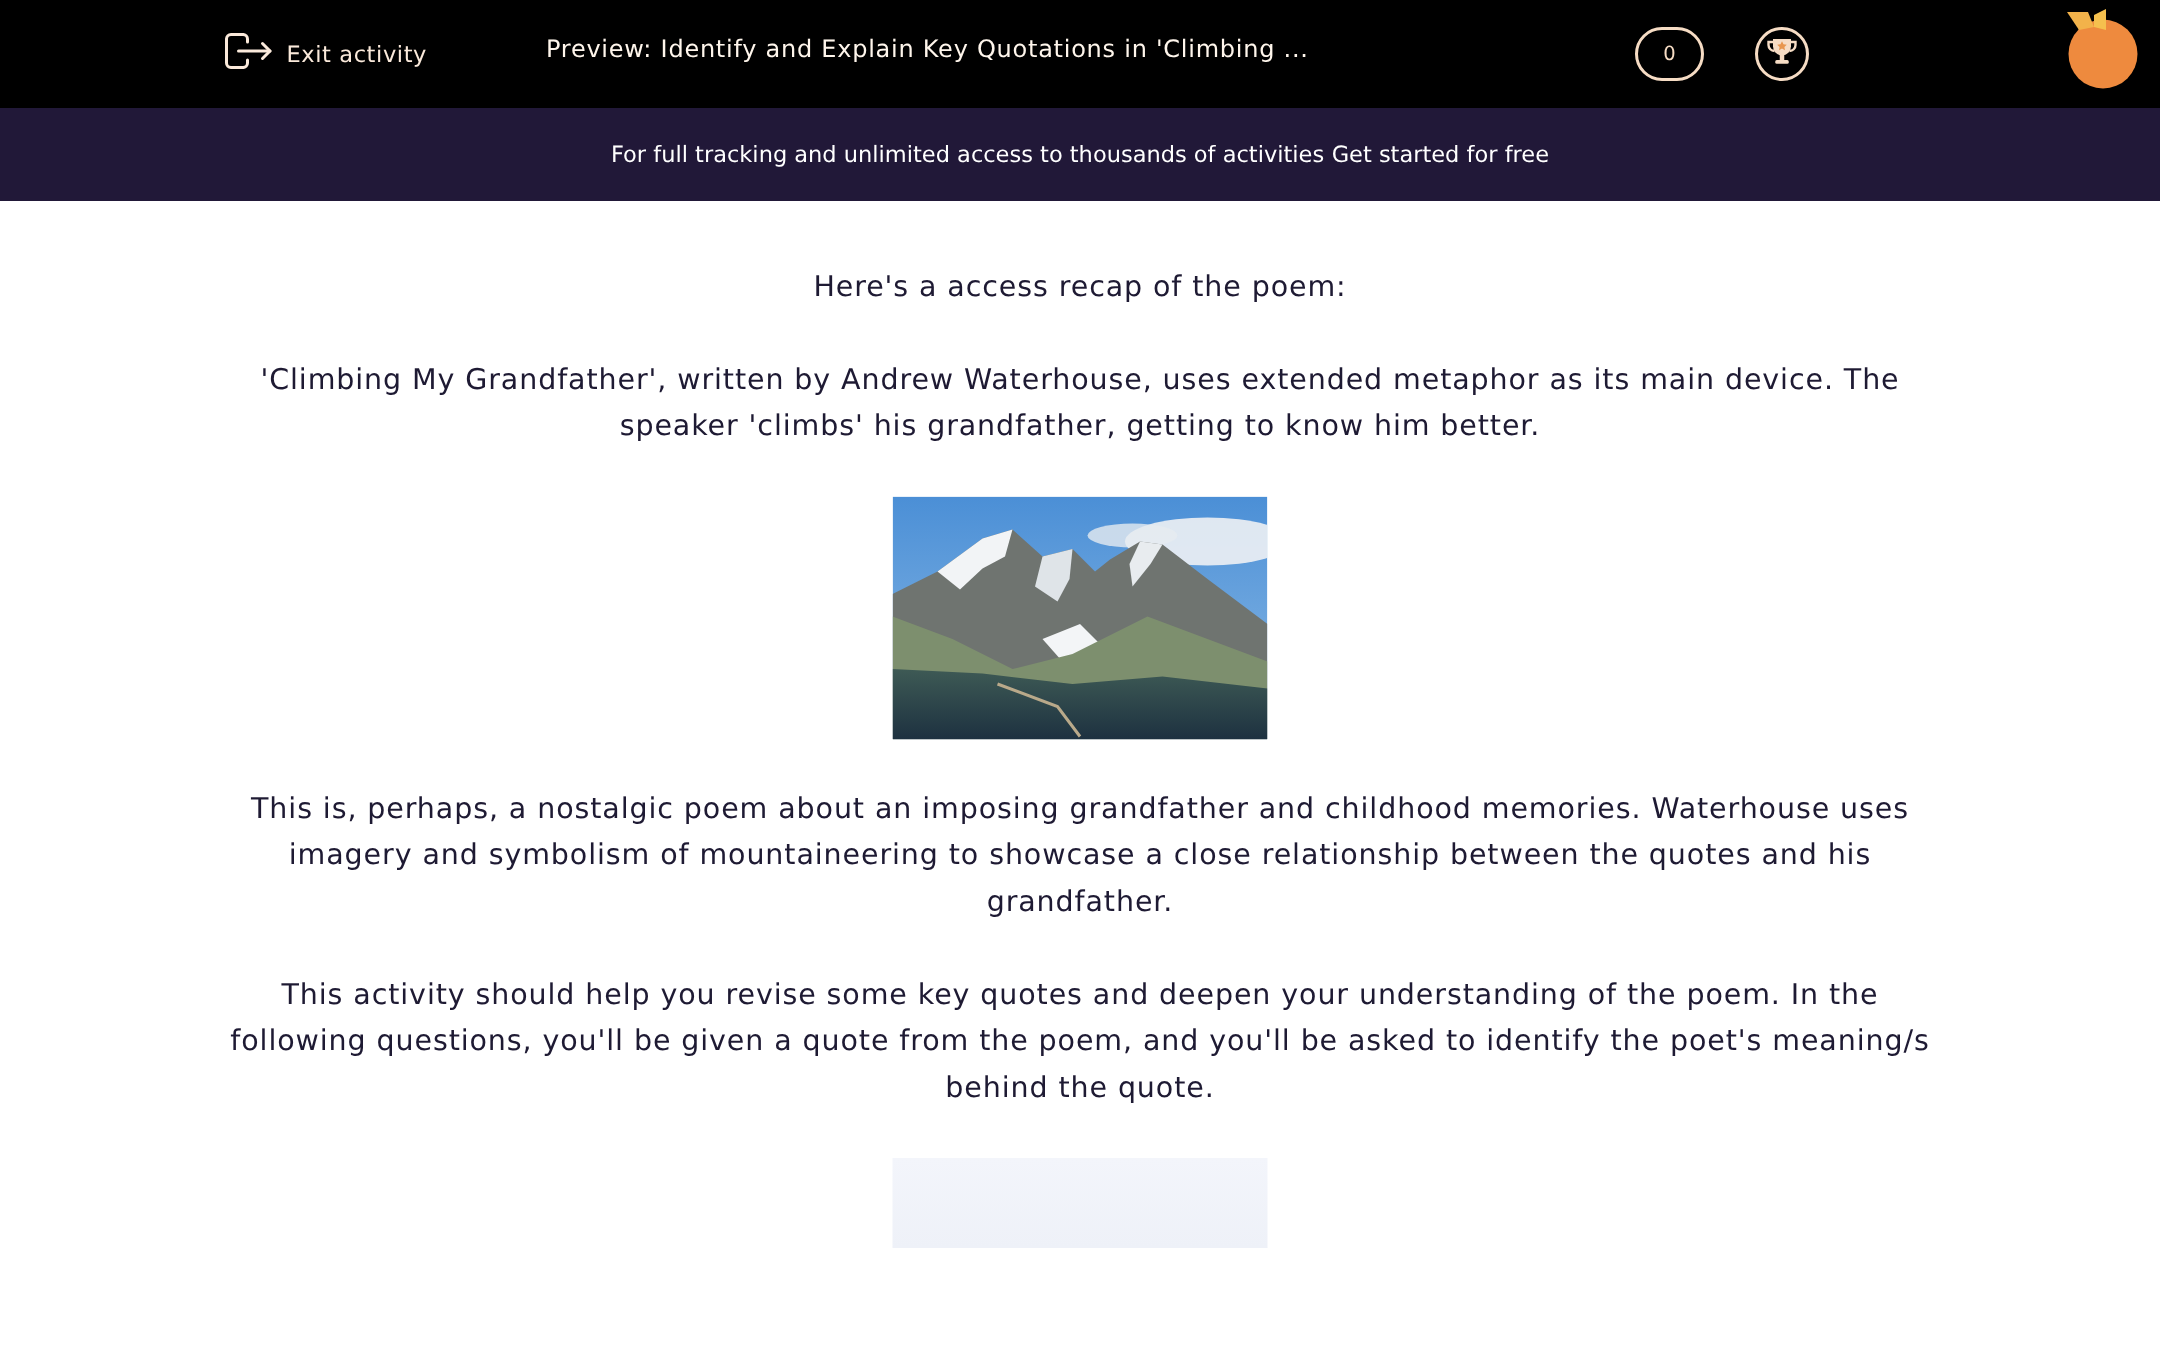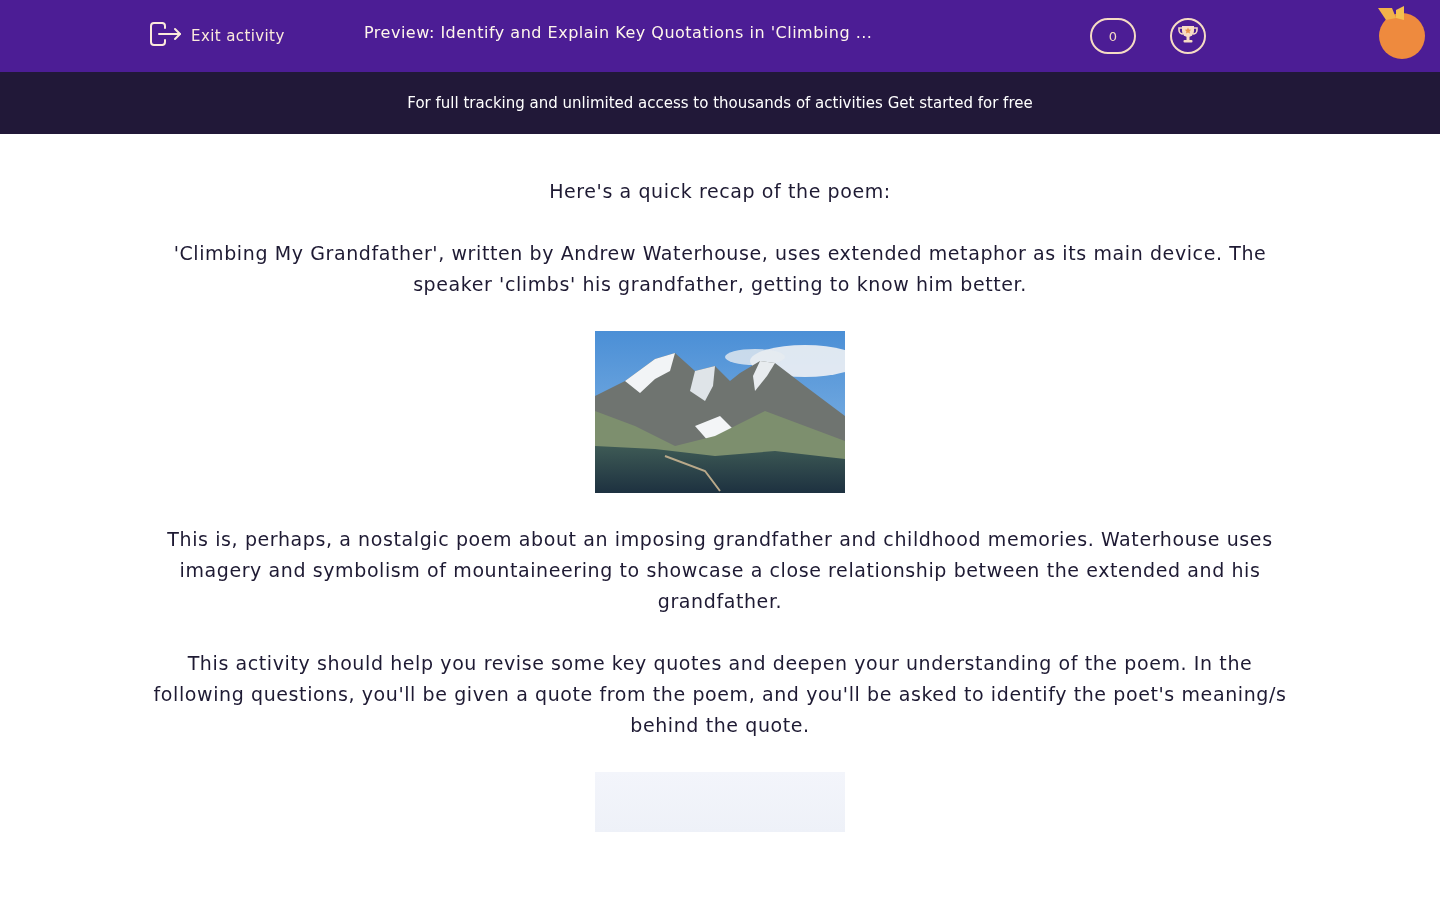--- a/index.html
+++ b/index.html
@@ -1,21 +1,21 @@
 <!DOCTYPE html>
 <html><head>
   <meta charset="utf-8">
   <style>
     * { box-sizing: border-box; margin: 0; padding: 0; }
     html, body { width: 1440px; height: 900px; overflow: hidden; background: #ffffff; }
     body { font-family: "DejaVu Sans", "Liberation Sans", sans-serif; color: #1e1a33; position: relative; }
 
     .topbar {
       position: absolute; left: 0; top: 0; width: 1440px; height: 72px;
-      background: #4c1d95;
+      background: #000000;
     }
     .exit-btn {
       position: absolute; left: 149px; top: 20px; height: 32px;
       display: flex; align-items: center; cursor: pointer;
       color: #fbeadb;
     }
     .exit-btn svg { width: 34px; height: 30px; }
     .exit-label { margin-left: 8px; font-size: 15px; letter-spacing: 0.4px; color: #fbeadb; }
     .title {
       position: absolute; left: 364px; top: 23px; width: 620px;
@@ -109,21 +109,21 @@
     </svg>
   </div>
 </div>
 
 <div class="banner">
   <span>For full tracking and unlimited access to thousands of activities</span>
   <span class="cta">Get started for free</span>
 </div>
 
 <div class="content">
-  <p>Here's a quick recap of the poem:</p>
+  <p>Here's a access recap of the poem:</p>
   <p>
     <span>'Climbing My Grandfather', written by Andrew Waterhouse, uses</span>
     <b>extended metaphor</b>
     <span>as its main device. The speaker 'climbs' his grandfather, getting to know him better.</span>
   </p>
 
   <div class="mountain">
     <svg viewBox="0 0 250 162" preserveAspectRatio="none">
       <defs>
         <linearGradient id="sky" x1="0" y1="0" x2="0" y2="1">
@@ -142,17 +142,17 @@
       <path d="M30 50 L60 28 L80 22 L75 40 L60 48 L45 62 Z" fill="#f2f4f6"></path>
       <path d="M100 40 L120 35 L118 55 L110 70 L95 60 Z" fill="#dfe4e8"></path>
       <path d="M165 30 L180 32 L172 45 L160 60 L158 45 Z" fill="#e8ecef"></path>
       <path d="M100 95 L125 85 L140 100 L115 112 Z" fill="#f3f5f7"></path>
       <path d="M0 80 L40 95 L80 115 L120 105 L170 80 L250 110 L250 162 L0 162 Z" fill="#7d8f6e"></path>
       <path d="M0 115 L60 118 L120 125 L180 120 L250 128 L250 162 L0 162 Z" fill="url(#forest)"></path>
       <path d="M70 125 L110 140 L125 160" stroke="#b9a98a" stroke-width="2" fill="none"></path>
     </svg>
   </div>
 
-  <p>This is, perhaps, a nostalgic poem about an imposing grandfather and childhood memories. Waterhouse uses imagery and symbolism of mountaineering to showcase a close relationship between the extended and his grandfather.</p>
+  <p>This is, perhaps, a nostalgic poem about an imposing grandfather and childhood memories. Waterhouse uses imagery and symbolism of mountaineering to showcase a close relationship between the quotes and his grandfather.</p>
   <p>This activity should help you revise some key quotes and deepen your understanding of the poem. In the following questions, you'll be given a quote from the poem, and you'll be asked to identify the poet's meaning/s behind the quote.</p>
 
   <div class="image-2"></div>
 </div>
 
 </body></html>

